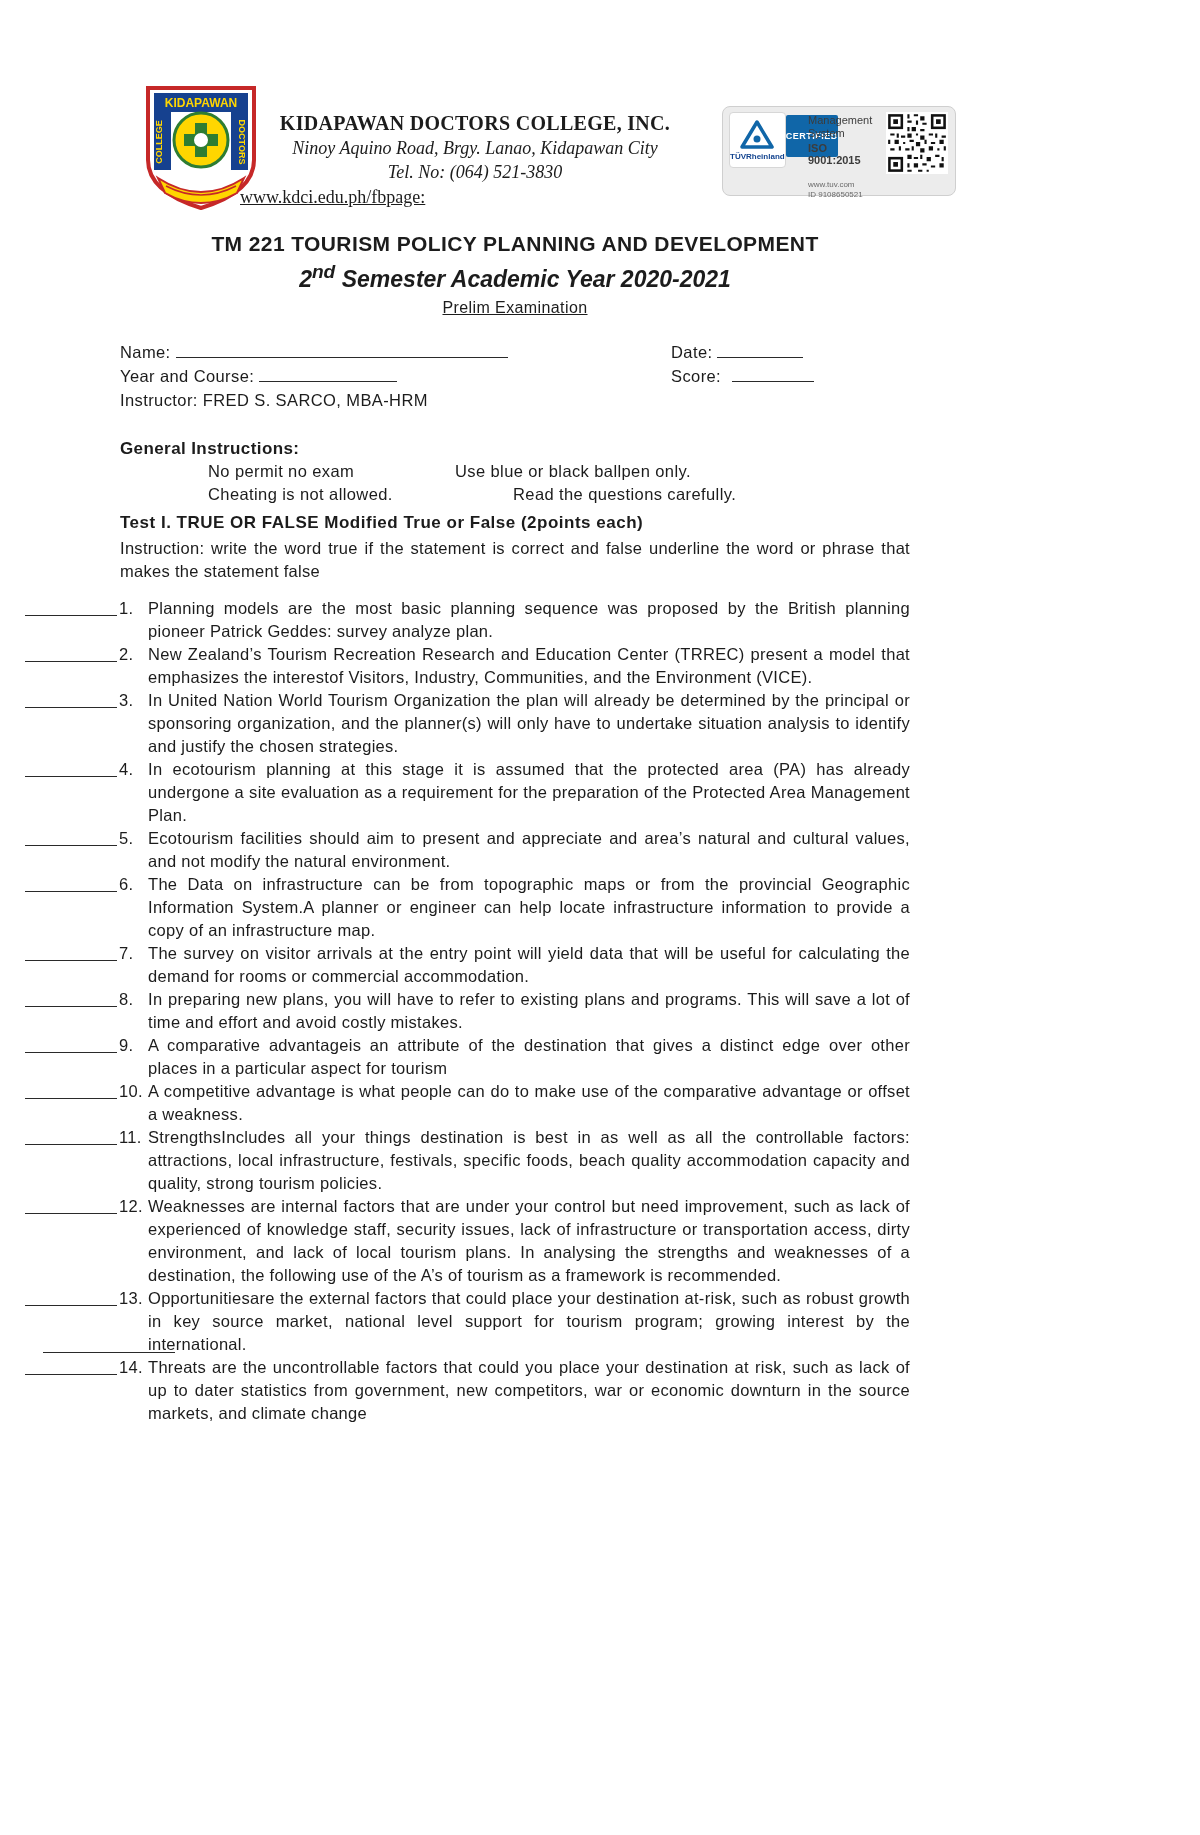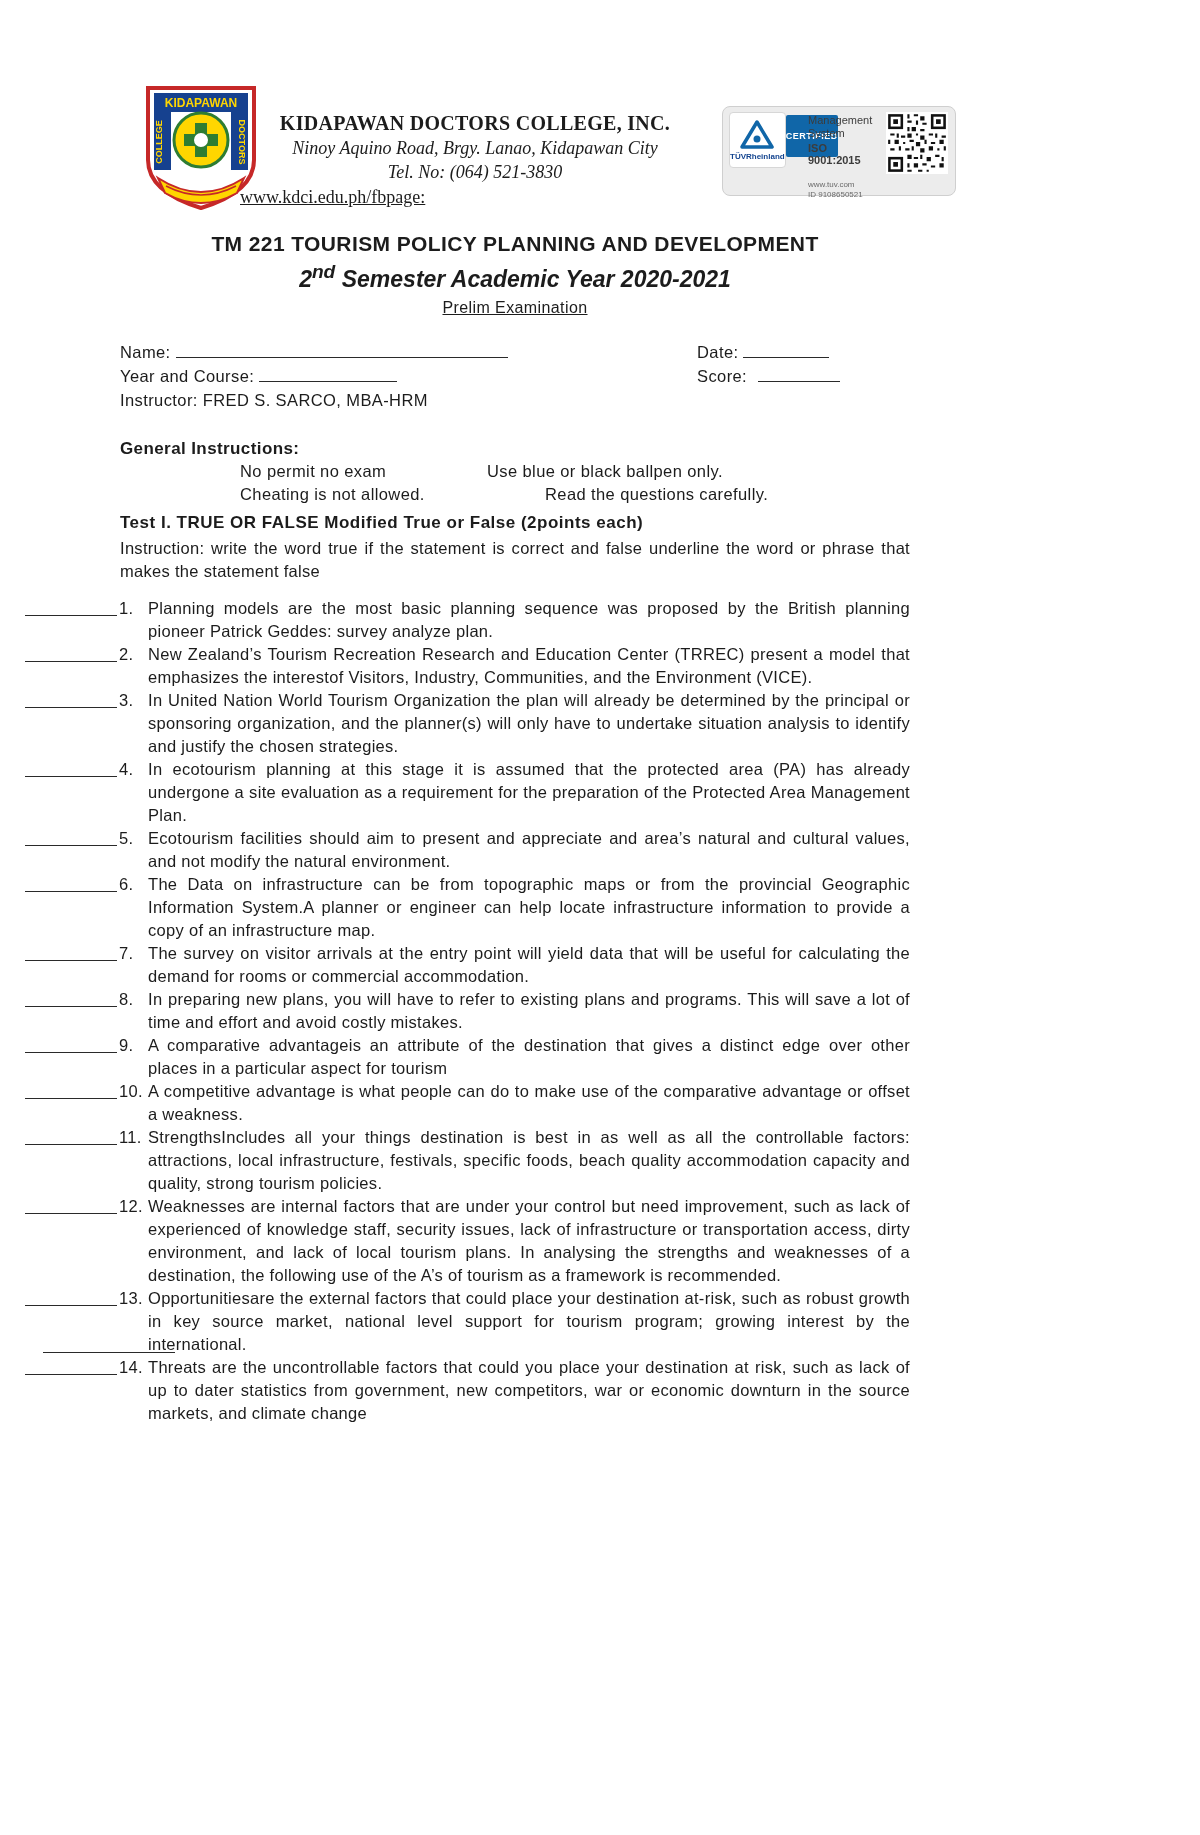--- a/index.html
+++ b/index.html
@@ -44,27 +44,27 @@
   .title-block { text-align:center; padding-top:232px; }
   .course-title { font-size:21px; font-weight:bold; letter-spacing:0.4px; }
   .semester-line { font-size:23px; font-weight:bold; font-style:italic; margin-top:5px; }
   .exam-type { font-size:16px; margin-top:6px; text-decoration:underline; letter-spacing:0.4px; }
 
   
   .form-block { margin-top:26px; font-size:16.5px; letter-spacing:0.4px; }
   .form-row { position:relative; height:24px; }
   .fill-line { display:inline-block; height:13px; border-bottom:1.6px solid #2a2a2a;
                vertical-align:baseline; }
-  .form-right { position:absolute; left:577px; top:0; }
+  .form-right { position:absolute; left:551px; top:0; }
 
   
   .gi-block { margin-top:24px; font-size:16.5px; letter-spacing:0.4px; }
   .gi-heading { font-weight:bold; font-size:17px; }
   .gi-row { margin-top:1px; line-height:22px; }
-  .gi-row .c1 { display:inline-block; margin-left:120px; }
+  .gi-row .c1 { display:inline-block; margin-left:88px; }
   .gi-row.r1 .c1 { width:242px; }
   .gi-row.r2 .c1 { width:300px; }
 
   
   .test-block { margin-top:8px; font-size:16.5px; }
   .test-heading { font-weight:bold; font-size:17px; letter-spacing:0.5px; }
   .test-instruction { margin-top:4px; line-height:23px; letter-spacing:0.3px; text-align:justify; }
 
   .questions { margin-top:14px; margin-left:-95px; }
   .q { position:relative; display:flex; align-items:flex-start; line-height:23px;

